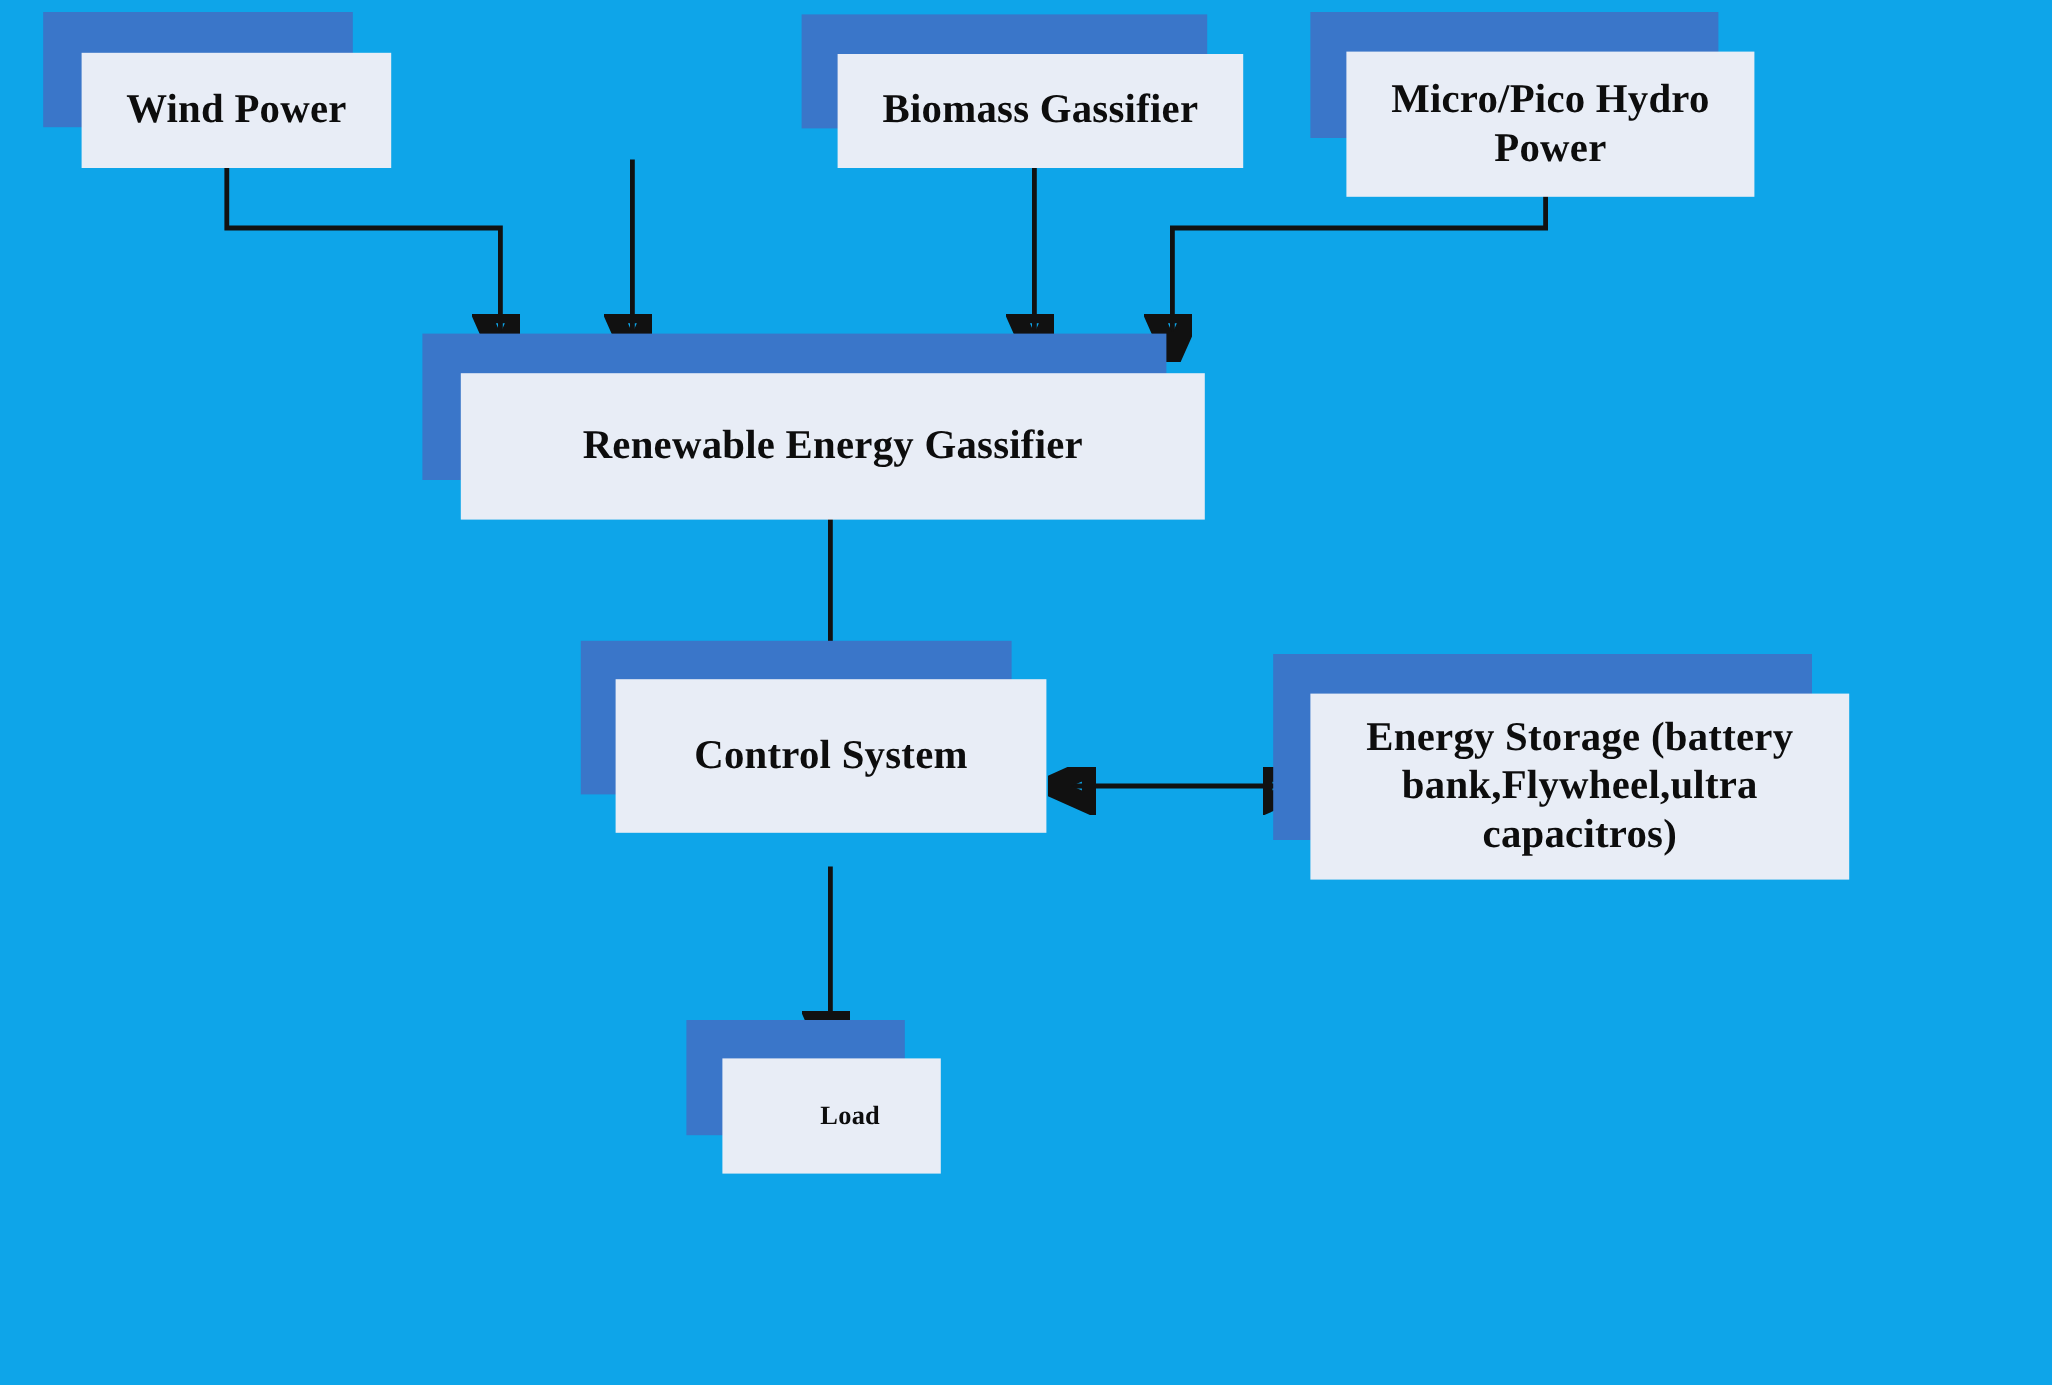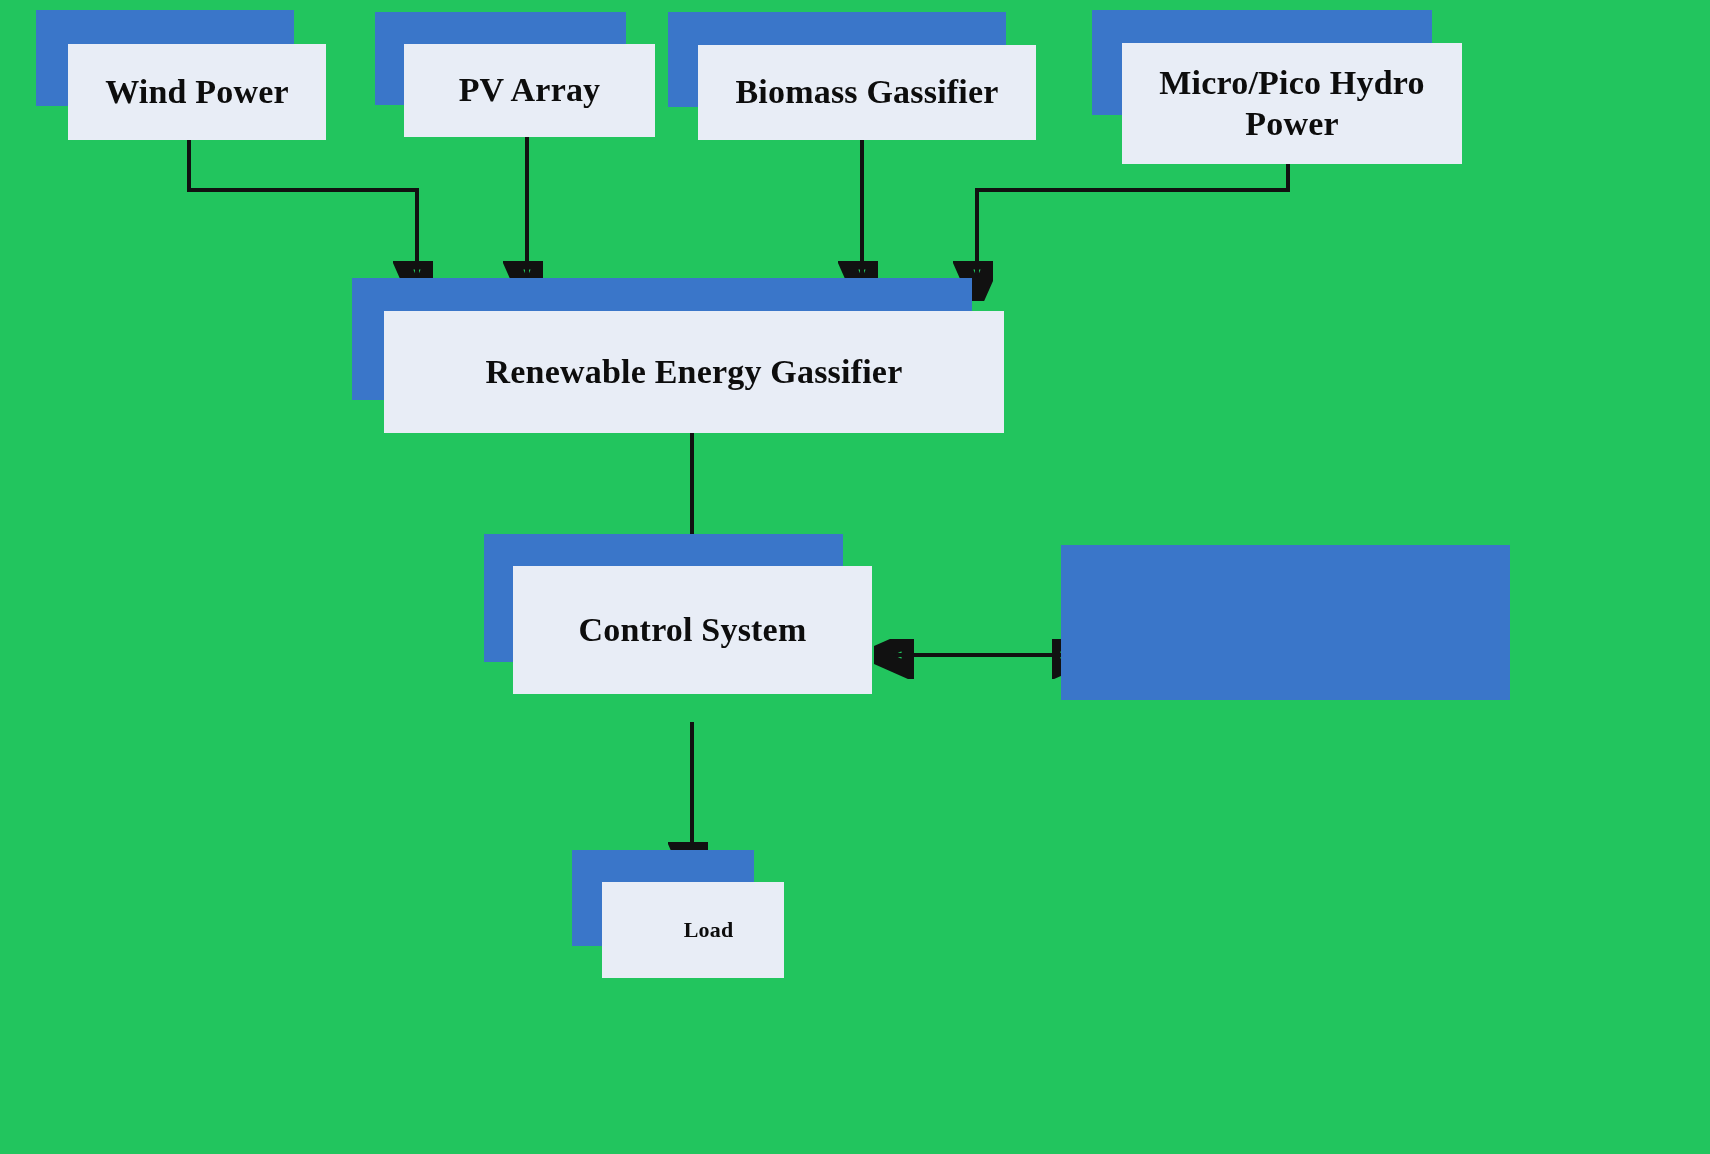--- a/index.html
+++ b/index.html
@@ -8,21 +8,21 @@
     padding: 0;
     background: #ffffff;
   }
   body {
     font-family: "Liberation Serif", "DejaVu Serif", serif;
   }
   #canvas {
     position: relative;
     width: 1710px;
     height: 1154px;
-    background: #22c55e;
+    background: #0ea5e9;
     overflow: hidden;
   }
   
   .node {
     position: absolute;
   }
   .node .shadow {
     position: absolute;
     left: 0;
     top: 0;
@@ -92,26 +92,20 @@
     <path d="M 692,722 L 692,876" marker-end="url(#arrowhead)"></path>
   </svg>
 
   <div class="node" style="left:36px; top:10px; width:290px; height:130px;">
     <div class="shadow" style="width:258px; height:96px;"></div>
     <div class="face" style="left:32px; top:34px; width:258px; height:96px;">
       <span class="label" style="font-size:34px;">Wind Power</span>
     </div>
   </div>
 
-  <div class="node" style="left:375px; top:12px; width:280px; height:125px;">
-    <div class="shadow" style="width:251px; height:93px;"></div>
-    <div class="face" style="left:29px; top:32px; width:251px; height:93px;">
-      <span class="label" style="font-size:34px;">PV Array</span>
-    </div>
-  </div>
 
   <div class="node" style="left:668px; top:12px; width:368px; height:128px;">
     <div class="shadow" style="width:338px; height:95px;"></div>
     <div class="face" style="left:30px; top:33px; width:338px; height:95px;">
       <span class="label" style="font-size:34px;">Biomass Gassifier</span>
     </div>
   </div>
 
   <div class="node" style="left:1092px; top:10px; width:370px; height:138px;">
     <div class="shadow" style="width:340px; height:105px;"></div>
@@ -129,20 +123,23 @@
 
   <div class="node" style="left:484px; top:534px; width:388px; height:137px;border-radius:32px;">
     <div class="shadow" style="width:359px; height:128px;"></div>
     <div class="face" style="left:29px; top:32px; width:359px; height:128px;">
       <span class="label" style="font-size:34px;">Control System</span>
     </div>
   </div>
 
   <div class="node" style="left:1061px; top:545px; width:480px; height:188px;">
     <div class="shadow" style="width:449px; height:155px;"></div>
+    <div class="face" style="left:31px; top:33px; width:449px; height:155px;">
+      <span class="label" style="font-size:34px;">Energy Storage (battery bank,Flywheel,ultra capacitros)</span>
+    </div>
   </div>
 
   <div class="node" style="left:572px; top:850px; width:212px; height:128px;">
     <div class="shadow" style="width:182px; height:96px;"></div>
     <div class="face" style="left:30px; top:32px; width:182px; height:96px;">
       <span class="label" style="font-size:22px;margin-left:31px;">Load</span>
     </div>
   </div>
 
 </div>

